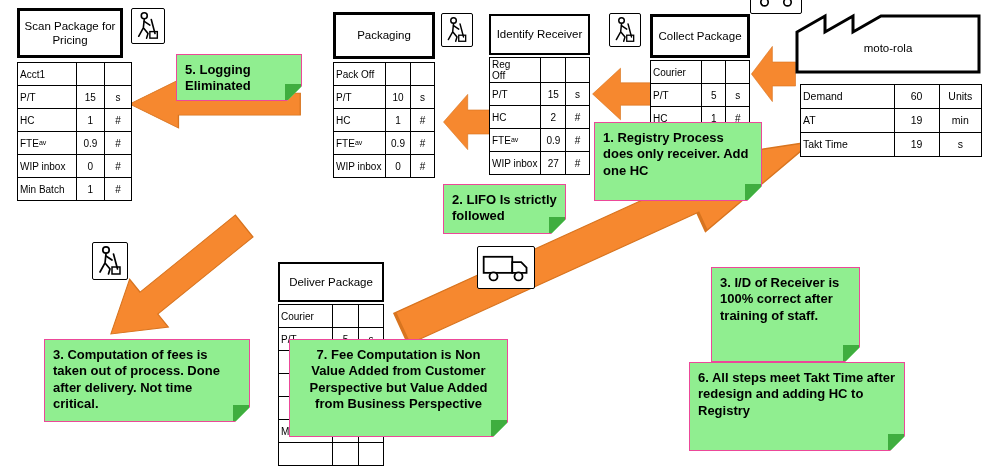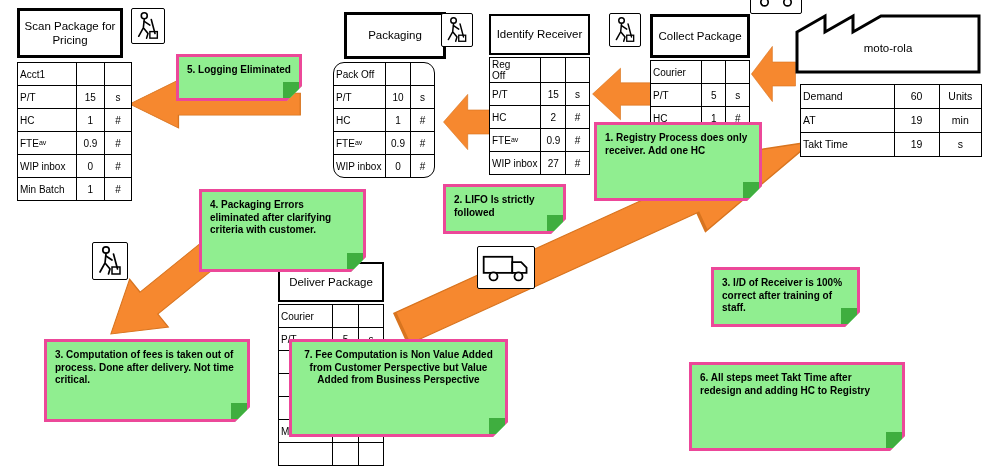--- a/index.html
+++ b/index.html
@@ -14,22 +14,22 @@
   .dtable { position:absolute; background:#fff; border:1px solid #000; z-index:4; font-size:10px; }
   .trow { display:flex; border-bottom:1px solid #000; }
   .trow:last-child { border-bottom:0; }
   .tcell { display:flex; align-items:center; min-height:22px; padding:1px 2px; line-height:1.1; }
   .lbl  { flex:0 0 52%; border-right:1px solid #000; white-space:pre-line; }
   .val  { flex:0 0 25%; border-right:1px solid #000; justify-content:center; }
   .unitc{ flex:1; justify-content:center; }
   .dtable sub { font-size:7px; }
   .big .tcell { min-height:23px; font-size:10.5px; }
 
-  .note { position:absolute; background:var(--green,#90EE90); border:3px solid #ec4899;
-          z-index:5; font-weight:bold; font-size:10px; line-height:1.25; padding:7px 8px;
+  .note { position:absolute; background:var(--green,#90EE90); border:1px solid #ec4899;
+          z-index:5; font-weight:bold; font-size:13px; line-height:1.25; padding:7px 8px;
           clip-path: polygon(0 0,100% 0,100% calc(100% - 15px),calc(100% - 15px) 100%,0 100%); }
   .note::after { content:""; position:absolute; right:0; bottom:0; width:16px; height:16px;
                  background:var(--fold,#3fae3f); }
   .note.center { text-align:center; }
 
   .arrow { position:absolute; z-index:2; transform-origin:center; }
   .arrow polygon { fill:var(--orange,#F6882F); stroke:#d8741f; stroke-width:1.5; }
 
   .iconbox { position:absolute; background:#fff; border:1.5px solid #000; border-radius:2px;
              z-index:4; display:flex; align-items:center; justify-content:center; }
@@ -63,21 +63,21 @@
   </svg>
 
   <svg class="arrow" style="left:90px; top:248px; width:175px; height:64px; transform:rotate(-39deg);" viewBox="0 0 200 100" preserveAspectRatio="none">
     <polygon points="2,50 58,2 58,28 198,28 198,72 58,72 58,98"></polygon>
   </svg>
 
   <div class="proc" style="left:17px; top:8px; width:106px; height:50px;">
     <span>Scan Package for Pricing</span>
   </div>
 
-  <div class="proc" style="left:333px; top:12px; width:102px; height:47px;margin-left:11px;">
+  <div class="proc" style="left:333px; top:12px; width:102px; height:47px;">
     <span>Packaging</span>
   </div>
 
   <div class="proc thin" style="left:489px; top:14px; width:101px; height:41px;">
     <span>Identify  Receiver</span>
   </div>
 
   <div class="proc" style="left:650px; top:14px; width:100px; height:44px;">
     <span>Collect Package</span>
   </div>
@@ -112,21 +112,21 @@
         <div class="tcell val">0</div>
         <div class="tcell unitc">#</div>
       </div>
       <div class="trow">
         <div class="tcell lbl">Min Batch</div>
         <div class="tcell val">1</div>
         <div class="tcell unitc">#</div>
       </div>
     </div>
 
-  <div class="dtable" style="left:333px; top:62px; width:102px;border-radius:11px;">
+  <div class="dtable" style="left:333px; top:62px; width:102px;">
       <div class="trow">
         <div class="tcell lbl">Pack Off</div>
         <div class="tcell val"></div>
         <div class="tcell unitc"></div>
       </div>
       <div class="trow">
         <div class="tcell lbl">P/T</div>
         <div class="tcell val">10</div>
         <div class="tcell unitc">s</div>
       </div>
@@ -318,27 +318,26 @@
     <svg viewBox="0 0 56 36" width="50" height="33">
       <rect x="3" y="6" width="32" height="18" fill="#fff" stroke="#000" stroke-width="2"></rect>
       <path d="M35 12 h10 l6 6 v6 h-16 z" fill="#fff" stroke="#000" stroke-width="2"></path>
       <circle cx="14" cy="28" r="4.5" fill="#fff" stroke="#000" stroke-width="2"></circle>
       <circle cx="42" cy="28" r="4.5" fill="#fff" stroke="#000" stroke-width="2"></circle>
     </svg>
   </div>
 
   <div class="note" style="left:176px; top:54px; width:126px; height:47px;">5. Logging Eliminated</div>
 
-  <div class="note" style="left:199px; top:189px; width:167px; height:83px;">4. Packaging Errors eliminated after clarifying criteria with customer.</div>
 
   <div class="note" style="left:443px; top:184px; width:123px; height:50px;">2. LIFO Is strictly followed</div>
 
   <div class="note" style="left:594px; top:122px; width:168px; height:79px;">1. Registry Process does only receiver. Add one HC</div>
 
-  <div class="note" style="left:711px; top:267px; width:149px; height:60px;">3. I/D of Receiver is 100% correct after training of staff.</div>
+  <div class="note" style="left:711px; top:267px; width:149px; height:95px;">3. I/D of Receiver is 100% correct after training of staff.</div>
 
   <div class="note" style="left:689px; top:362px; width:216px; height:89px;">6. All steps meet Takt Time after redesign and adding HC to Registry</div>
 
   <div class="note center" style="left:289px; top:339px; width:219px; height:98px;">7. Fee Computation is Non Value Added from Customer Perspective but Value Added from Business Perspective</div>
 
   <div class="note" style="left:44px; top:339px; width:206px; height:83px;">3. Computation of fees is taken out of process. Done after delivery. Not time critical.</div>
 
 </div>
 
 </body></html>

